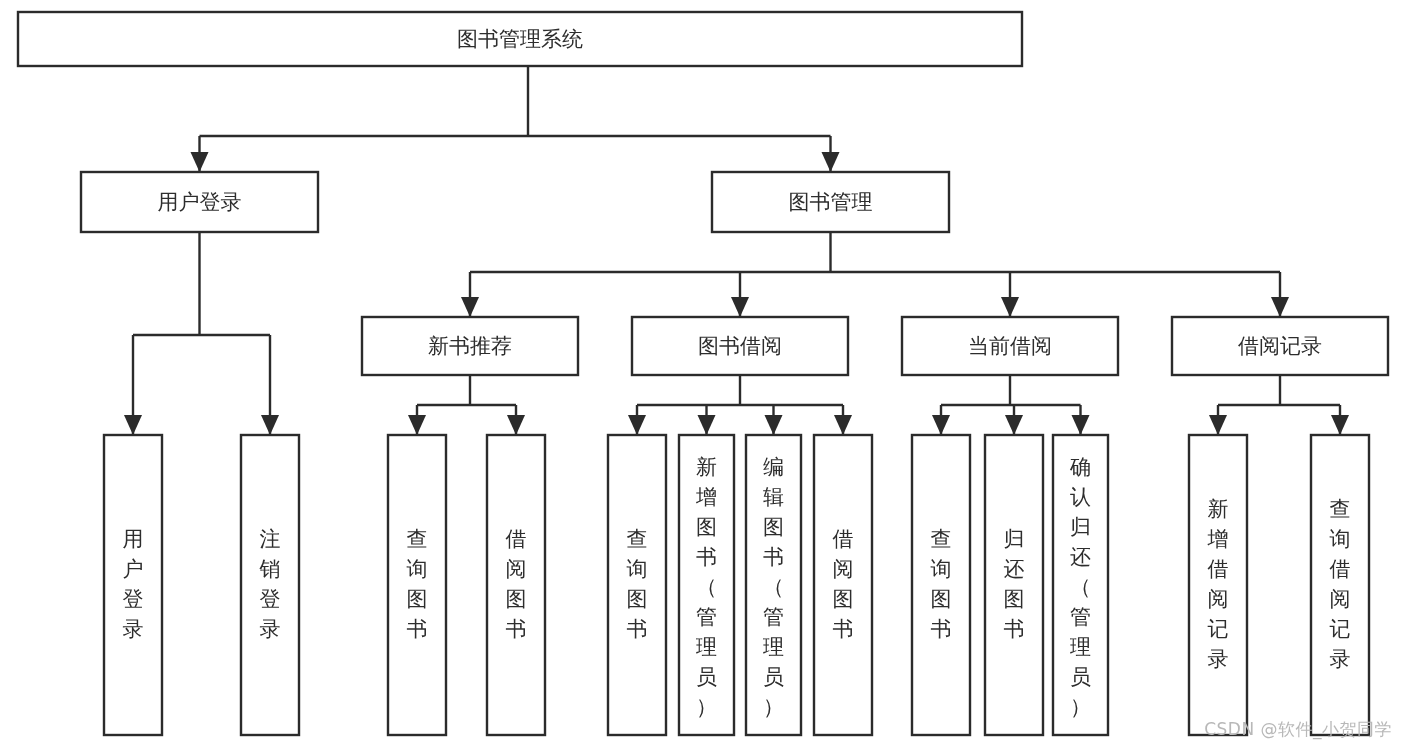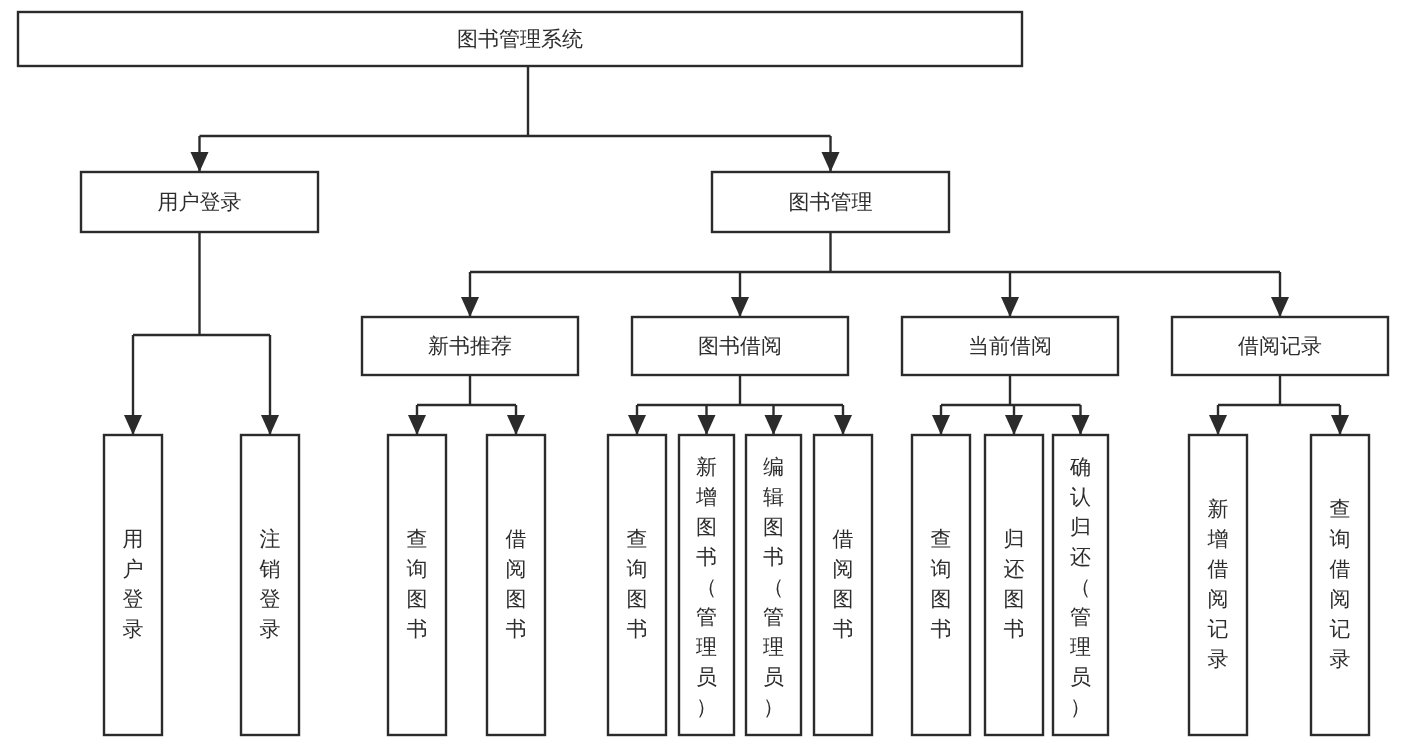--- a/index.html
+++ b/index.html
@@ -206,14 +206,15 @@
           <rect x="1189" y="435" width="58" height="300" class="node-box" rx="0"></rect>
           <text x="1218" y="516" class="node-label-v"><tspan x="1218" dy="0">新</tspan><tspan x="1218" dy="30">增</tspan><tspan x="1218" dy="30">借</tspan><tspan x="1218" dy="30">阅</tspan><tspan x="1218" dy="30">记</tspan><tspan x="1218" dy="30">录</tspan></text>
         </g>
         <g>
           <rect x="1311" y="435" width="58" height="300" class="node-box" rx="0"></rect>
           <text x="1340" y="516" class="node-label-v"><tspan x="1340" dy="0">查</tspan><tspan x="1340" dy="30">询</tspan><tspan x="1340" dy="30">借</tspan><tspan x="1340" dy="30">阅</tspan><tspan x="1340" dy="30">记</tspan><tspan x="1340" dy="30">录</tspan></text>
         </g>
       </g>
   </svg>
 
+  <div class="watermark-text">CSDN @软件_小贺同学</div>
 
 </div>
 
 </body></html>

